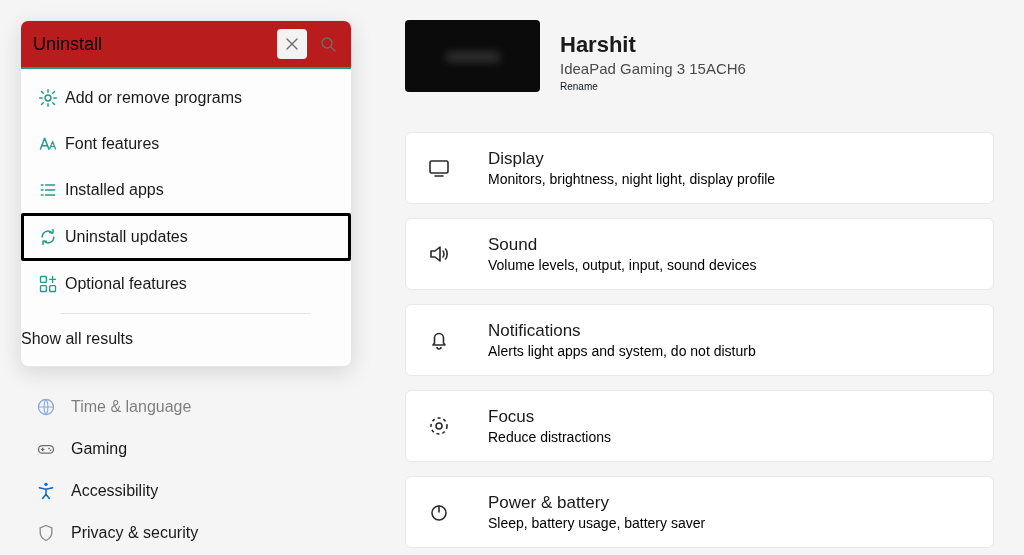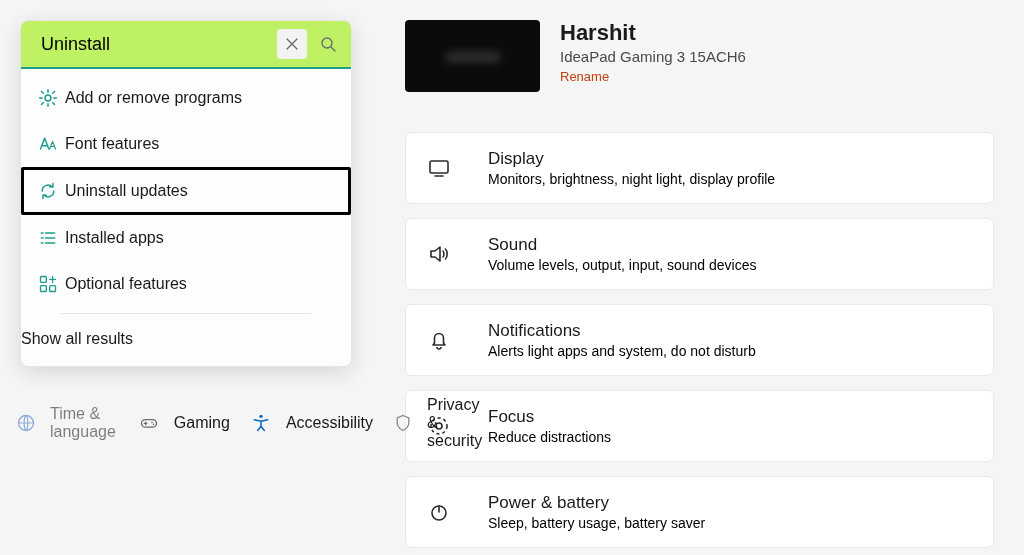--- a/index.html
+++ b/index.html
@@ -31,22 +31,22 @@
       position: absolute;
       top: 20px;
       left: 20px;
       z-index: 5;
       overflow: hidden;
     }
     .search-input-row {
       display: flex;
       align-items: center;
       border-bottom: 2px solid #1f9c8a;
-      padding: 8px 8px 8px 20px;
-      background: #bef264;
+      padding: 8px 8px 8px 12px;
+      background: #b91c1c;
     }
     .search-input-row input {
       flex: 1;
       border: none;
       outline: none;
       font-size: 18px;
       background: transparent;
     }
     .search-close {
       width: 30px; height: 30px;
@@ -86,23 +86,23 @@
     }
     .show-all {
       text-align: left;
       padding: 16px 0 18px 0;
       font-size: 16px;
       cursor: pointer;
     }
     .nav-list {
       position: absolute;
       top: 396px;
-      left: 16px;
-      display: flex;
-      flex-direction: row;
+      left: 35px;
+      display: flex;
+      flex-direction: column;
       gap: 20px;
     }
     .nav-item {
       display: flex;
       align-items: center;
       gap: 14px;
       font-size: 16px;
       cursor: pointer;
     }
     .nav-item.peek { opacity: 0.55; }
@@ -111,21 +111,21 @@
       display:flex; align-items:center; justify-content:center;
     }
     
     .main {
       flex: 1;
       padding: 20px 30px 0 30px;
       overflow: hidden;
     }
     .device-header {
       display: flex;
-      align-items: flex-start;
+      align-items: flex-end;
       gap: 20px;
       margin-bottom: 40px;
     }
     .device-thumb {
       width: 135px;
       height: 72px;
       background: #0b0b0b;
       border-radius: 4px;
       position: relative;
     }
@@ -133,21 +133,21 @@
       content:"";
       position:absolute;
       left:30%; top:44%;
       width:40%; height:14%;
       background:rgba(255,255,255,0.16);
       border-radius:4px;
       filter:blur(4px);
     }
     .device-name { font-size: 22px; font-weight: 600; }
     .device-model { font-size: 15px; color: #4a4a4a; margin-top: 2px; }
-    .device-rename { font-size: 13px; color: #c2410c; margin-top: 4px; cursor: pointer; }
+    .device-rename { font-size: 10px; color: #0f172a; margin-top: 4px; cursor: pointer; }
     .category-list {
       display: flex;
       flex-direction: column;
       gap: 14px;
     }
     .category-item {
       background: #fff;
       border: 1px solid #e9e9e9;
       border-radius: 6px;
       padding: 16px 20px;
@@ -205,39 +205,39 @@
         <div class="result-item">
           <span class="result-icon">
             <svg width="20" height="20" viewBox="0 0 24 24">
                 <path d="M3 18 L8 5 L13 18 M5 14 H11" stroke="#1f9c8a" stroke-width="1.8" fill="none" stroke-linecap="round" stroke-linejoin="round"></path>
                 <path d="M14 18 L17.5 9 L21 18 M15.3 15 H19.7" stroke="#1f9c8a" stroke-width="1.4" fill="none" stroke-linecap="round" stroke-linejoin="round"></path>
               </svg>
           </span>
           <span class="result-label">Font features</span>
         </div>
 
+        <div class="result-item">
+          <span class="result-icon">
+            <svg width="20" height="20" viewBox="0 0 24 24">
+                <path d="M4 6h2M4 12h2M4 18h2M9 6h11M9 12h11M9 18h11" stroke="#1f9c8a" stroke-width="1.8" stroke-linecap="round"></path>
+              </svg>
+          </span>
+          <span class="result-label">Installed apps</span>
+        </div>
+
         <div class="result-item highlight">
           <span class="result-icon">
             <svg width="20" height="20" viewBox="0 0 24 24">
                 <path d="M5 12a7 7 0 0 1 12-4.9" stroke="#1f9c8a" stroke-width="1.8" fill="none" stroke-linecap="round"></path>
                 <path d="M19 12a7 7 0 0 1-12 4.9" stroke="#1f9c8a" stroke-width="1.8" fill="none" stroke-linecap="round"></path>
                 <path d="M18 3v4h-4" stroke="#1f9c8a" stroke-width="1.8" fill="none" stroke-linecap="round" stroke-linejoin="round"></path>
                 <path d="M6 21v-4h4" stroke="#1f9c8a" stroke-width="1.8" fill="none" stroke-linecap="round" stroke-linejoin="round"></path>
               </svg>
           </span>
           <span class="result-label">Uninstall updates</span>
-        </div>
-
-        <div class="result-item">
-          <span class="result-icon">
-            <svg width="20" height="20" viewBox="0 0 24 24">
-                <path d="M4 6h2M4 12h2M4 18h2M9 6h11M9 12h11M9 18h11" stroke="#1f9c8a" stroke-width="1.8" stroke-linecap="round"></path>
-              </svg>
-          </span>
-          <span class="result-label">Installed apps</span>
         </div>
 
         <div class="result-item">
           <span class="result-icon">
             <svg width="20" height="20" viewBox="0 0 24 24">
                 <rect x="3" y="3" width="7" height="7" rx="1" fill="none" stroke="#1f9c8a" stroke-width="1.6"></rect>
                 <rect x="3" y="14" width="7" height="7" rx="1" fill="none" stroke="#1f9c8a" stroke-width="1.6"></rect>
                 <rect x="14" y="14" width="7" height="7" rx="1" fill="none" stroke="#1f9c8a" stroke-width="1.6"></rect>
                 <path d="M17.5 3v7M14 6.5h7" stroke="#1f9c8a" stroke-width="1.6" stroke-linecap="round"></path>
               </svg>

